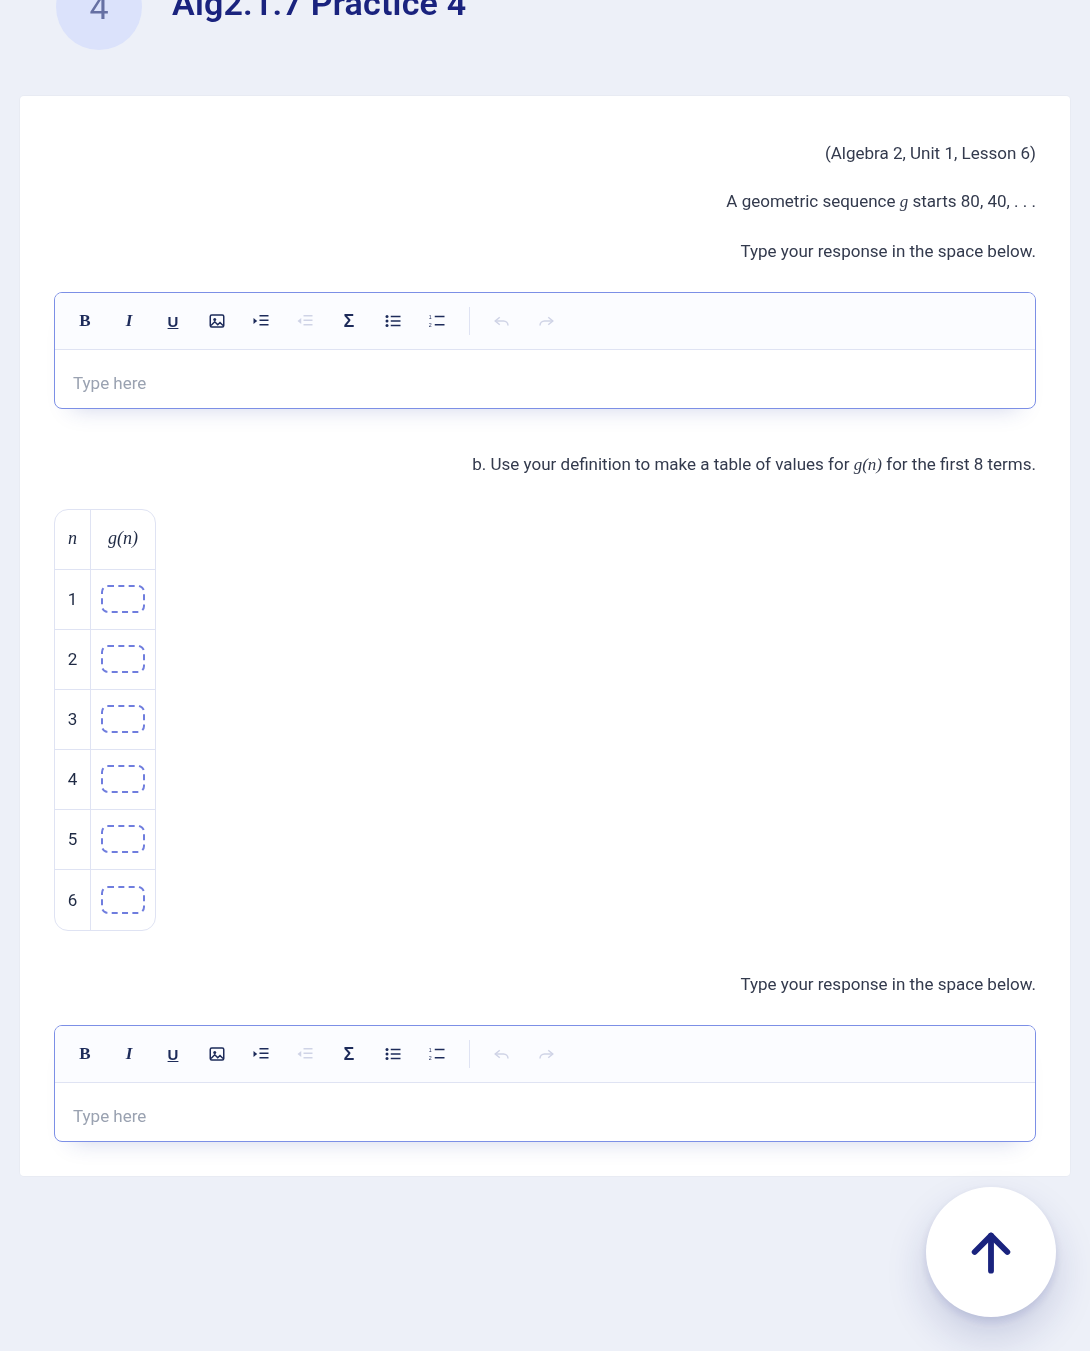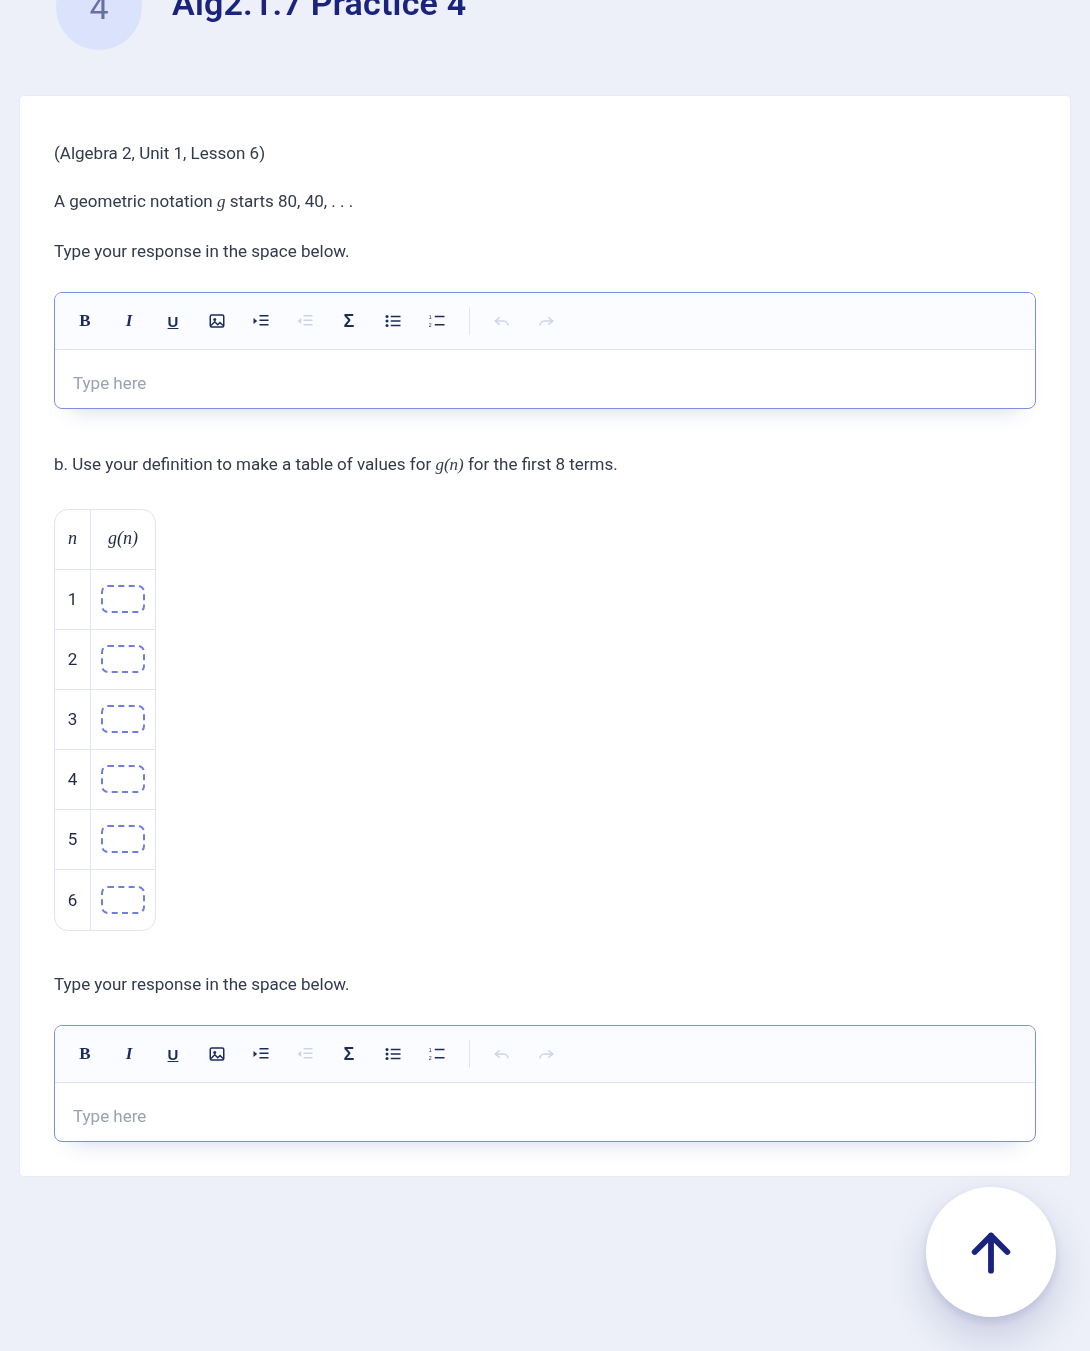--- a/index.html
+++ b/index.html
@@ -60,21 +60,21 @@
     margin-top:-44px;
   }
   .card{
     background:var(--card-bg);
     border-radius:4px;
     margin-top:46px;
     padding:44px 34px 34px 34px;
     box-shadow:0 0 0 1px rgba(0,0,0,0.02);
     position:relative;
   }
-  .p{margin:0 0 22px 0;color:var(--ink-soft);}
+  .p{margin:0 0 22px 0;color:var(--ink-soft);text-align:right;}
   .mathi{font-style:italic;font-family:"Times New Roman",Georgia,serif;}
   .editor{
     border:1px solid var(--editor-border);
     border-radius:8px;
     overflow:hidden;
     margin:28px 0 42px 0;
     background:#fff;
     box-shadow:0 16px 22px -18px rgba(40,60,160,.25);
   }
   .toolbar{
@@ -156,21 +156,21 @@
       <span>4</span>
     </div>
     <h1 class="title">Alg2.1.7 Practice 4</h1>
   </div>
 
   <div class="card">
 
     <p class="p">(Algebra 2, Unit 1, Lesson 6)</p>
 
     <p class="p">
-      <span>A geometric notation </span><span class="mathi">g</span><span> starts 80, 40, . . .</span>
+      <span>A geometric sequence </span><span class="mathi">g</span><span> starts 80, 40, . . .</span>
     </p>
 
     <p class="p">Type your response in the space below.</p>
 
     <div class="editor">
       <div class="toolbar">
         <button class="tbtn b-bold">
             <span>B</span>
           </button>
         <button class="tbtn b-italic">

